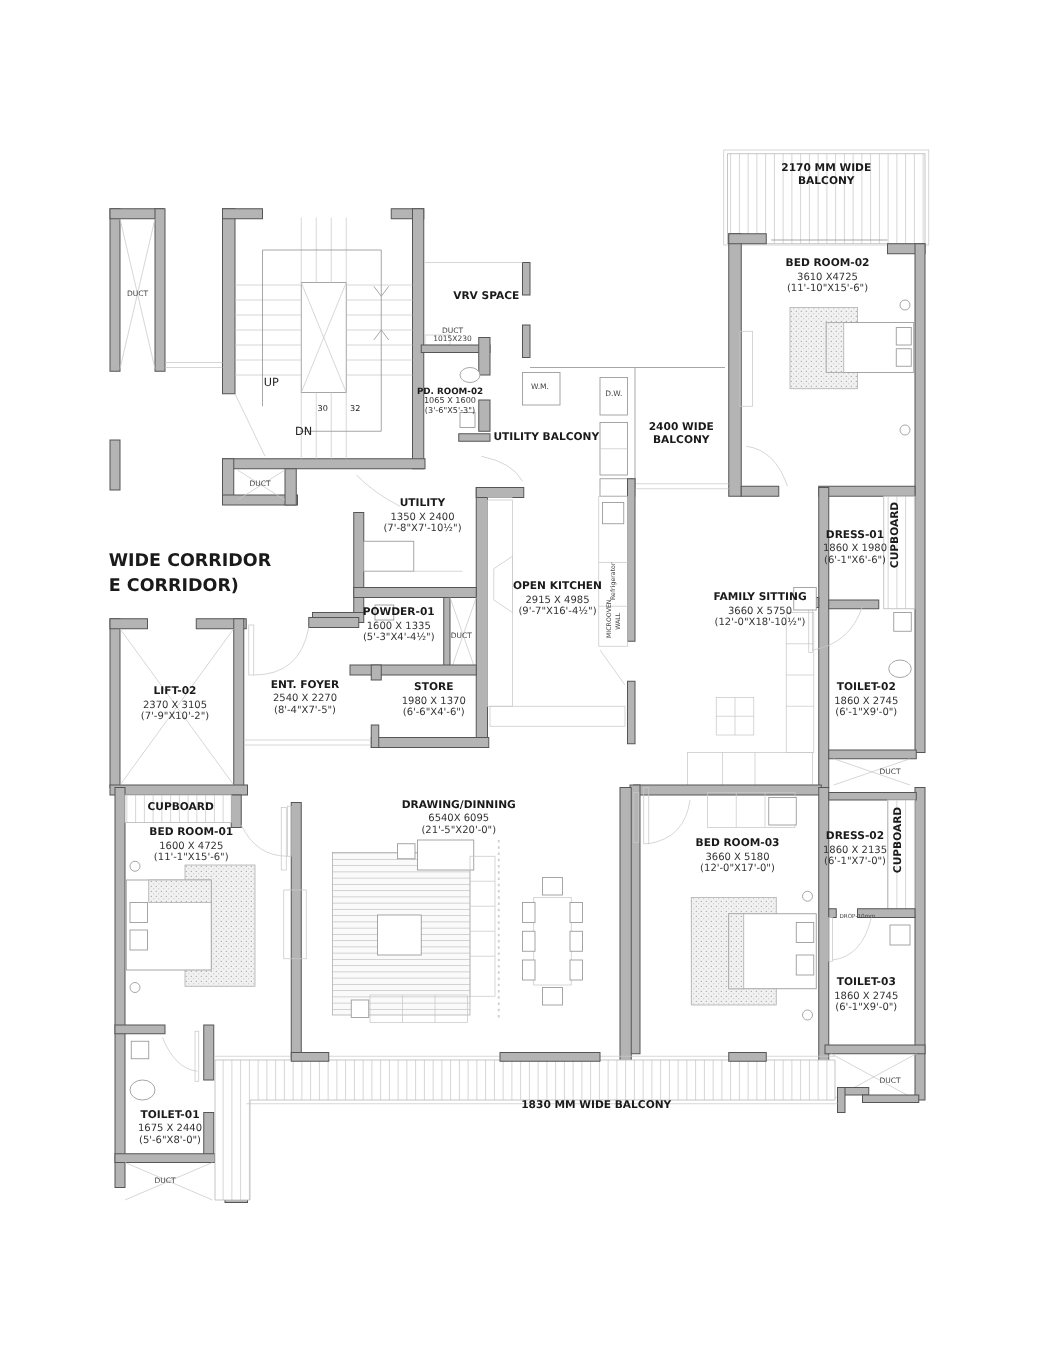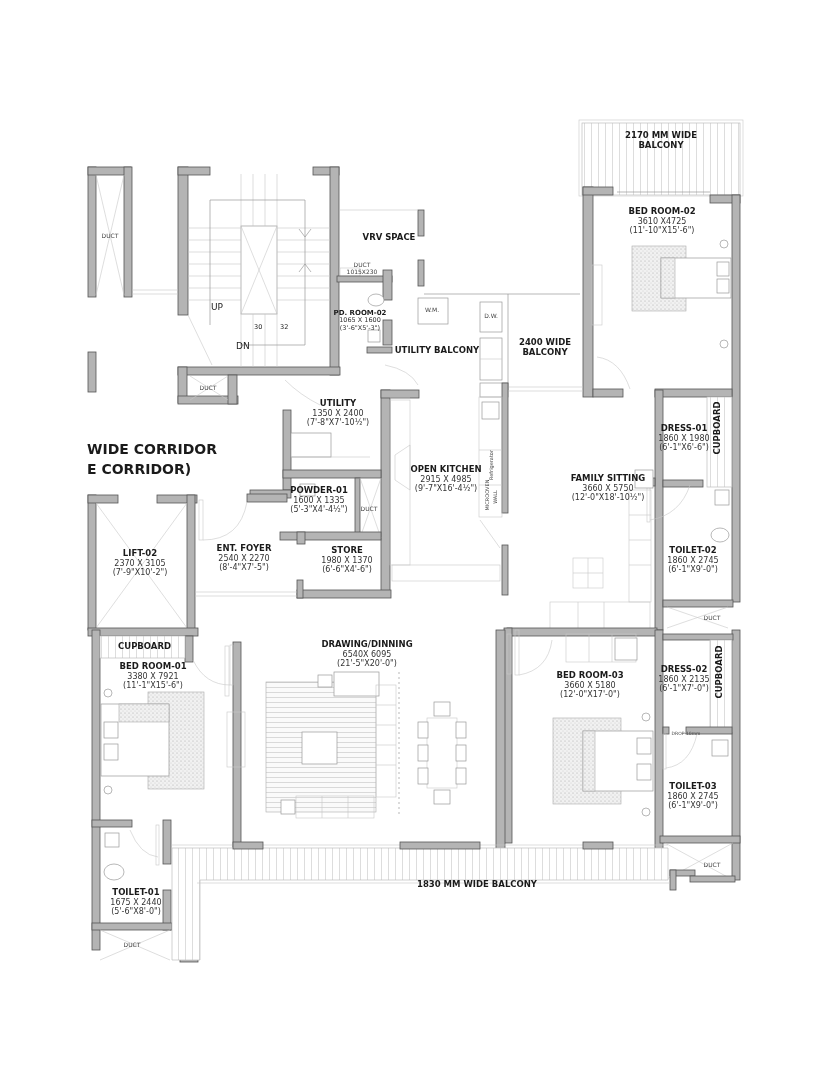--- a/index.html
+++ b/index.html
@@ -393,21 +393,21 @@
   <span class="d">2370  X 3105</span>
   <span class="d">(7'-9"X10'-2")</span>
 </div>
 <div style="position:absolute;left:87px;top:440px;font-weight:bold;font-size:14px;color:#1a1a1a;line-height:1.4;">
   <span style="display:block;">WIDE CORRIDOR</span>
   <span style="display:block;">E CORRIDOR)</span>
 </div>
 <div style="position:absolute;left:118px;top:641px;font-weight:bold;font-size:8.5px;color:#1a1a1a;">CUPBOARD</div>
 <div class="lbl" style="left:153px;top:662px;">
   <span class="t">BED ROOM-01</span>
-  <span class="d">3380 X 7921</span>
+  <span class="d">1600 X 4725</span>
   <span class="d">(11'-1"X15'-6")</span>
 </div>
 <div class="lbl" style="left:367px;top:640px;">
   <span class="t">DRAWING/DINNING</span>
   <span class="d">6540X 6095</span>
   <span class="d">(21'-5"X20'-0")</span>
 </div>
 <div class="lbl" style="left:590px;top:671px;">
   <span class="t">BED ROOM-03</span>
   <span class="d">3660 X 5180</span>

